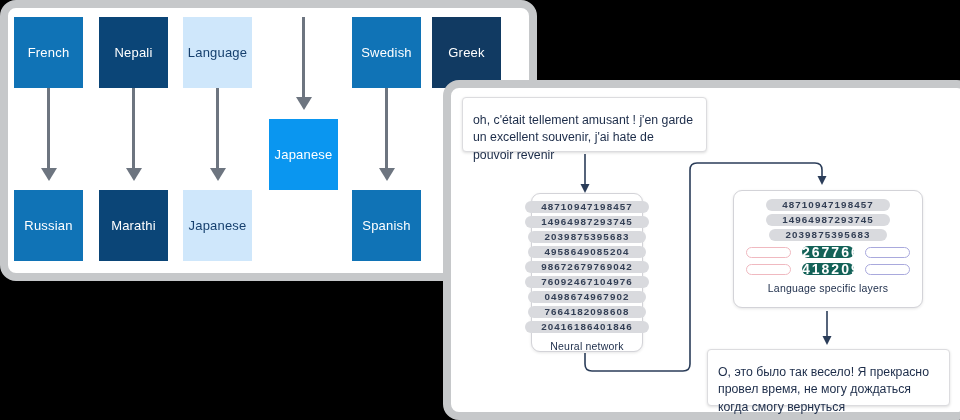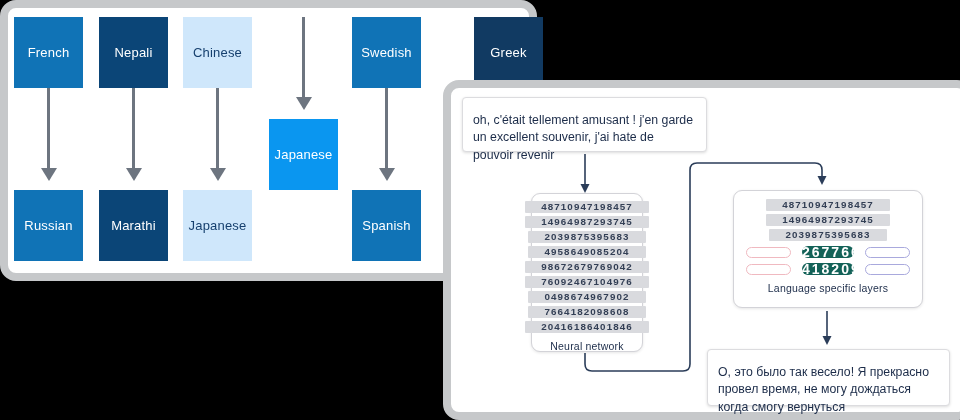--- a/index.html
+++ b/index.html
@@ -41,21 +41,21 @@
   #input-textbox{left:11px;top:9px;width:245px;height:55px;}
   #output-textbox{left:256px;top:261px;width:243px;height:57px;}
   .node-box{
     position:absolute;box-sizing:border-box;background:#fff;
     border:1px solid #d3d3d8;border-radius:9px;box-shadow:0 1px 3px rgba(0,0,0,.10);
     display:flex;flex-direction:column;align-items:center;
   }
   #nn-box{left:80px;top:105px;width:112px;height:159px;padding:7px 0 5px;gap:3px;}
   #lsl-box{left:282px;top:102px;width:190px;height:118px;padding:8px 0 5px;gap:3px;}
   .pill{
-    background:var(--pill-gray);color:var(--pill-text);border-radius:1px;
+    background:var(--pill-gray);color:var(--pill-text);border-radius:6px;
     height:12px;line-height:12px;font-size:9.8px;font-weight:bold;letter-spacing:1.1px;
     padding:0 16px;text-align:center;flex:none;white-space:nowrap;
   }
   .node-label{font-size:10.5px;color:var(--navy-text);margin-top:4px;letter-spacing:.2px;}
   .layer-row{display:flex;gap:11px;align-items:center;flex:none;margin-top:2px;}
   .empty-pill{width:45px;height:11px;border-radius:7px;background:#fff;box-sizing:border-box;flex:none;}
   .empty-pill.pink{border:1px solid var(--pink-outline);}
   .empty-pill.purple{border:1px solid var(--purple-outline);}
   .green-pill{
     width:52px;height:12px;line-height:12px;border-radius:7px;background:var(--green-pill);
@@ -80,21 +80,21 @@
   <div class="lang-col" style="left:91px">
     <div class="lang-box c-dark">Nepali</div>
     <div class="arrow-down">
         <div class="arrow-line"></div>
         <div class="arrow-head"></div>
       </div>
     <div class="lang-box c-dark">Marathi</div>
   </div>
 
   <div class="lang-col" style="left:175px">
-    <div class="lang-box c-light">Chinese</div>
+    <div class="lang-box c-light">Language</div>
     <div class="arrow-down">
         <div class="arrow-line"></div>
         <div class="arrow-head"></div>
       </div>
     <div class="lang-box c-light">Japanese</div>
   </div>
 
   <div class="lang-col" style="left:261px">
     <div class="arrow-down">
         <div class="arrow-line"></div>
@@ -105,21 +105,21 @@
 
   <div class="lang-col" style="left:344px">
     <div class="lang-box c-medium">Swedish</div>
     <div class="arrow-down">
         <div class="arrow-line"></div>
         <div class="arrow-head"></div>
       </div>
     <div class="lang-box c-medium">Spanish</div>
   </div>
 
-  <div class="lang-col" style="left:466px">
+  <div class="lang-col" style="left:424px">
     <div class="lang-box c-darkest">Greek</div>
   </div>
 </div>
 
 <div id="right-card" class="card">
 
   <div id="input-textbox" class="textbox">oh, c'était tellement amusant ! j'en garde un excellent souvenir, j'ai hate de pouvoir revenir</div>
 
   <div id="nn-box" class="node-box">
     <div class="pill">48710947198457</div>

